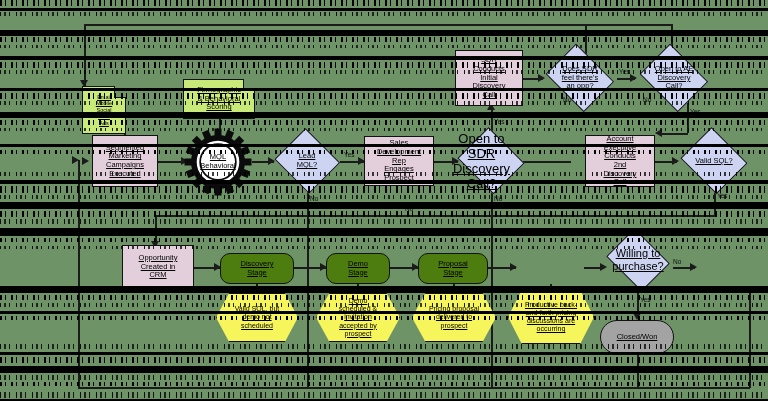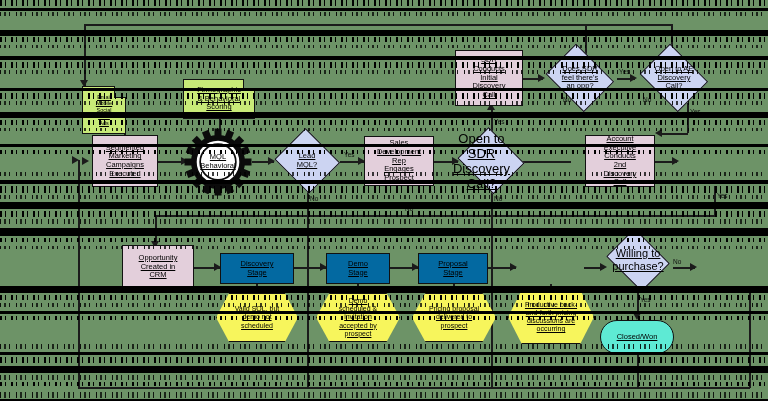--- a/index.html
+++ b/index.html
@@ -17,24 +17,24 @@
     position:absolute;box-sizing:border-box;
     display:flex;align-items:center;justify-content:center;
     text-align:center;color:#000;line-height:1.16;
     border:1.3px solid #111;
     z-index:6;
   }
   .node span{display:block;padding:0 16px;text-decoration:underline;}
 
   
   .rect{background:#e3cfdb;}
-  .stage{background:#0369a1;}
+  .stage{background:#4d7c0f;border-radius:10px;}
   .pill{border-radius:999px;background:#f6f79a;}
   .pill-orange{border-radius:18px;background:#f9d396;}
-  .pill-green{border-radius:18px;background:#5eead4;}
+  .pill-green{border-radius:18px;background:#a3a3a3;}
   .diamond{background:#ccd4f2;border:none;}
   .diamond .dlabel{position:relative;z-index:3;}
   .diamond .dshape{
     position:absolute;left:50%;top:50%;
     width:70.7%;height:70.7%;
     transform:translate(-50%,-50%) rotate(45deg);
     background:#ccd4f2;border:1.3px solid #111;z-index:1;
   }
   .diamond{background:none;}
   .hex{background:none;border:none;}
@@ -256,20 +256,24 @@
 
   <div class="node diamond" style="left:637px;top:49px;width:74px;height:58px;font-size:7.5px;">
     <div class="dshape"></div>
     <span class="dlabel">Open to AE Discovery Call?</span>
   </div>
 
   <div class="node rect" style="left:585px;top:135px;width:70px;height:52px;font-size:7.5px;">
     <span>Account Executive Conducts 2nd Discovery Call</span>
   </div>
 
+  <div class="node diamond" style="left:679px;top:131px;width:70px;height:60px;font-size:7.5px;">
+    <div class="dshape"></div>
+    <span class="dlabel">Valid SQL?</span>
+  </div>
 
   <div class="node rect" style="left:122px;top:245px;width:72px;height:44px;font-size:7.5px;">
     <span>Opportunity Created in CRM</span>
   </div>
 
   <div class="node stage" style="left:220px;top:253px;width:74px;height:31px;font-size:7.5px;">
     <span>Discovery Stage</span>
   </div>
 
   <div class="node stage" style="left:326px;top:253px;width:64px;height:31px;font-size:7.5px;">

